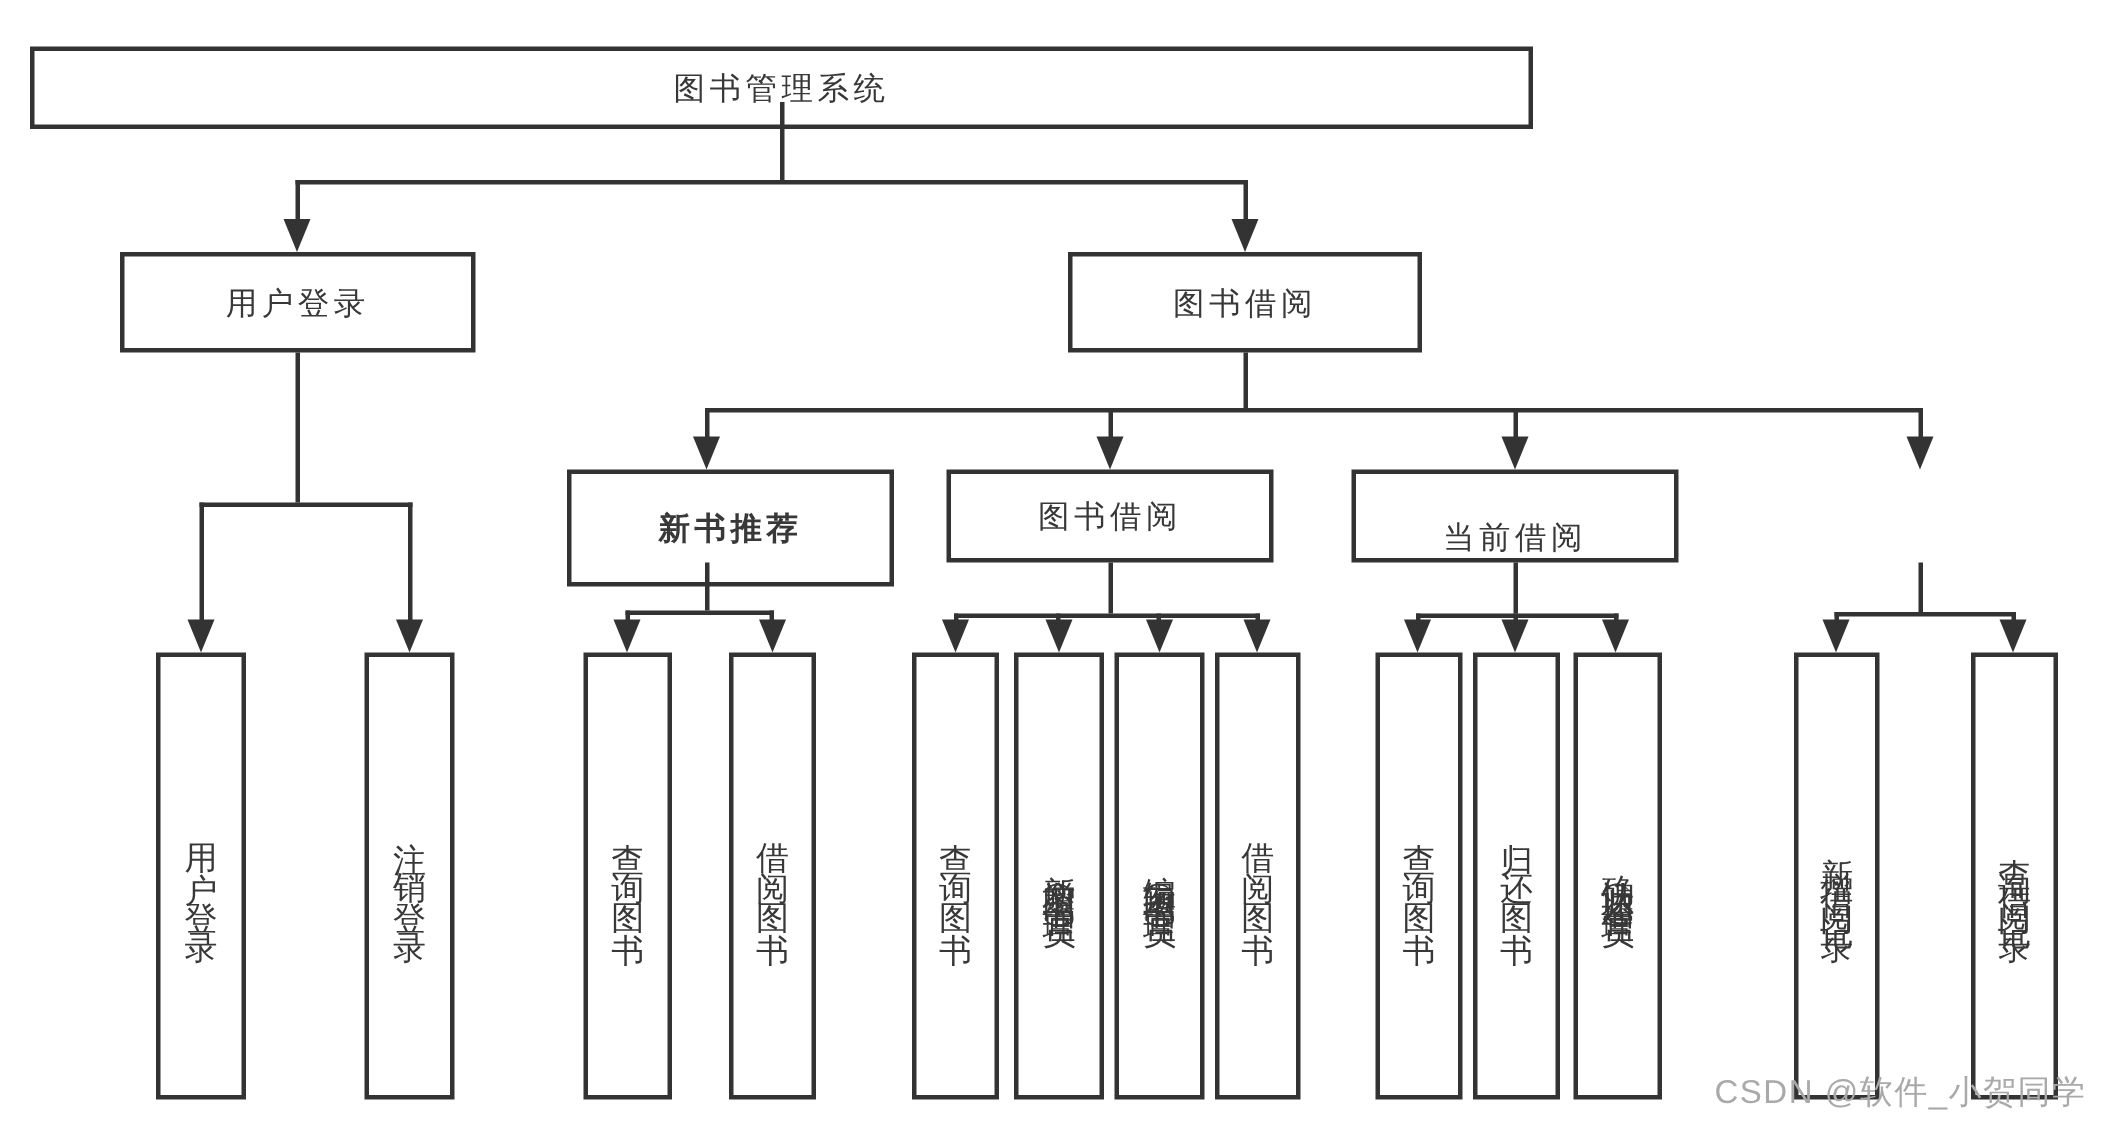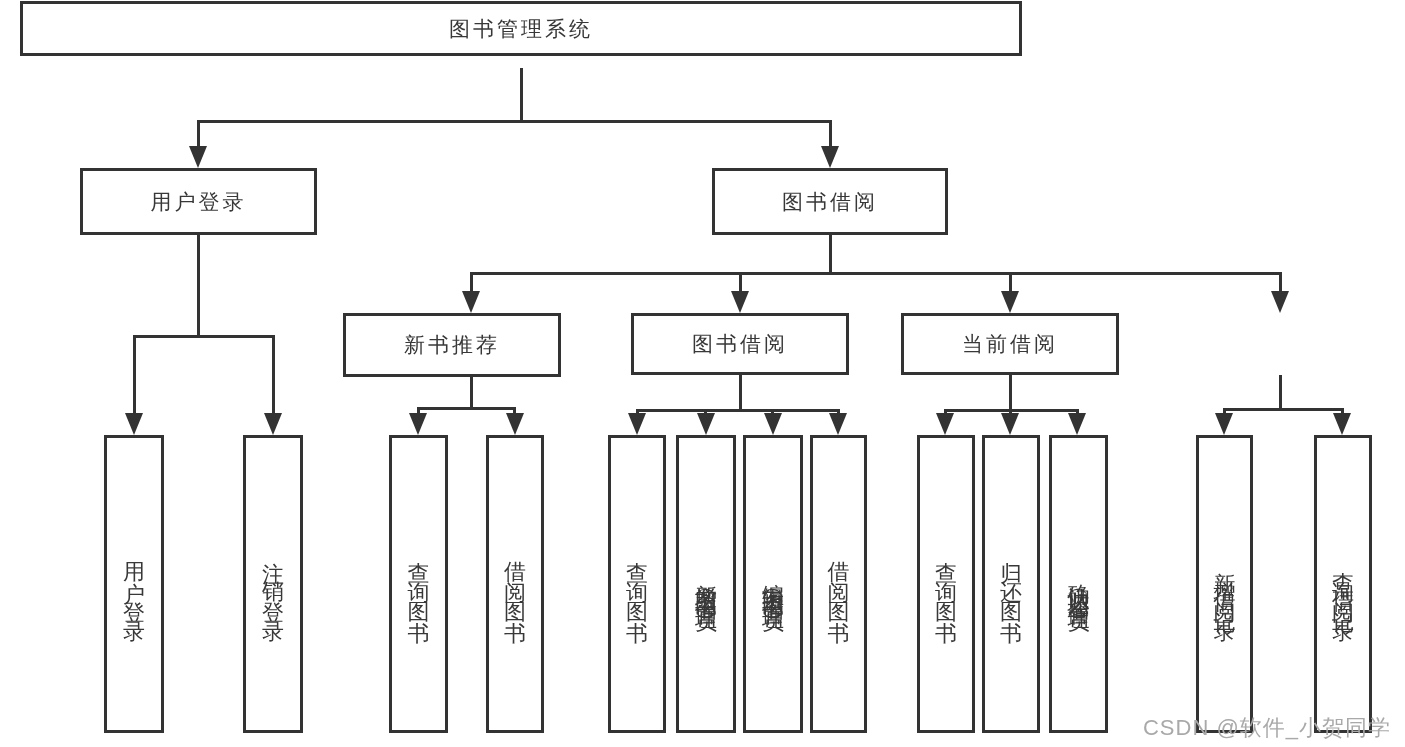--- a/index.html
+++ b/index.html
@@ -46,41 +46,41 @@
     color:#a9a9a9;
     letter-spacing:1px;
     white-space:nowrap;
   }
 </style>
 </head>
 <body>
 
 <div class="stage">
 
-  <div class="box hbox" style="left:20px; top:1px; width:1002px; height:55px;">
+  <div class="box hbox" style="left:20px; top:31px; width:1002px; height:55px;">
     <span>图书管理系统</span>
   </div>
 
   <div class="box hbox" style="left:80px; top:168px; width:237px; height:67px;">
     <span>用户登录</span>
   </div>
 
   <div class="box hbox" style="left:712px; top:168px; width:236px; height:67px;">
     <span>图书借阅</span>
   </div>
 
-  <div class="box hbox" style="left:343px; top:313px; width:218px; height:64px;">
+  <div class="box hbox" style="left:378px; top:313px; width:218px; height:78px;font-weight:bold;">
     <span>新书推荐</span>
   </div>
 
   <div class="box hbox" style="left:631px; top:313px; width:218px; height:62px;">
     <span>图书借阅</span>
   </div>
 
-  <div class="box hbox" style="left:901px; top:313px; width:218px; height:62px;">
+  <div class="box hbox" style="left:901px; top:313px; width:218px; height:62px;align-items:flex-end;">
     <span>当前借阅</span>
   </div>
 
 
   <div class="box vbox sp4" style="left:104px; top:435px; width:60px; height:298px;">
     <span>用户登录</span>
   </div>
   <div class="box vbox sp4" style="left:243px; top:435px; width:60px; height:298px;">
     <span>注销登录</span>
   </div>

